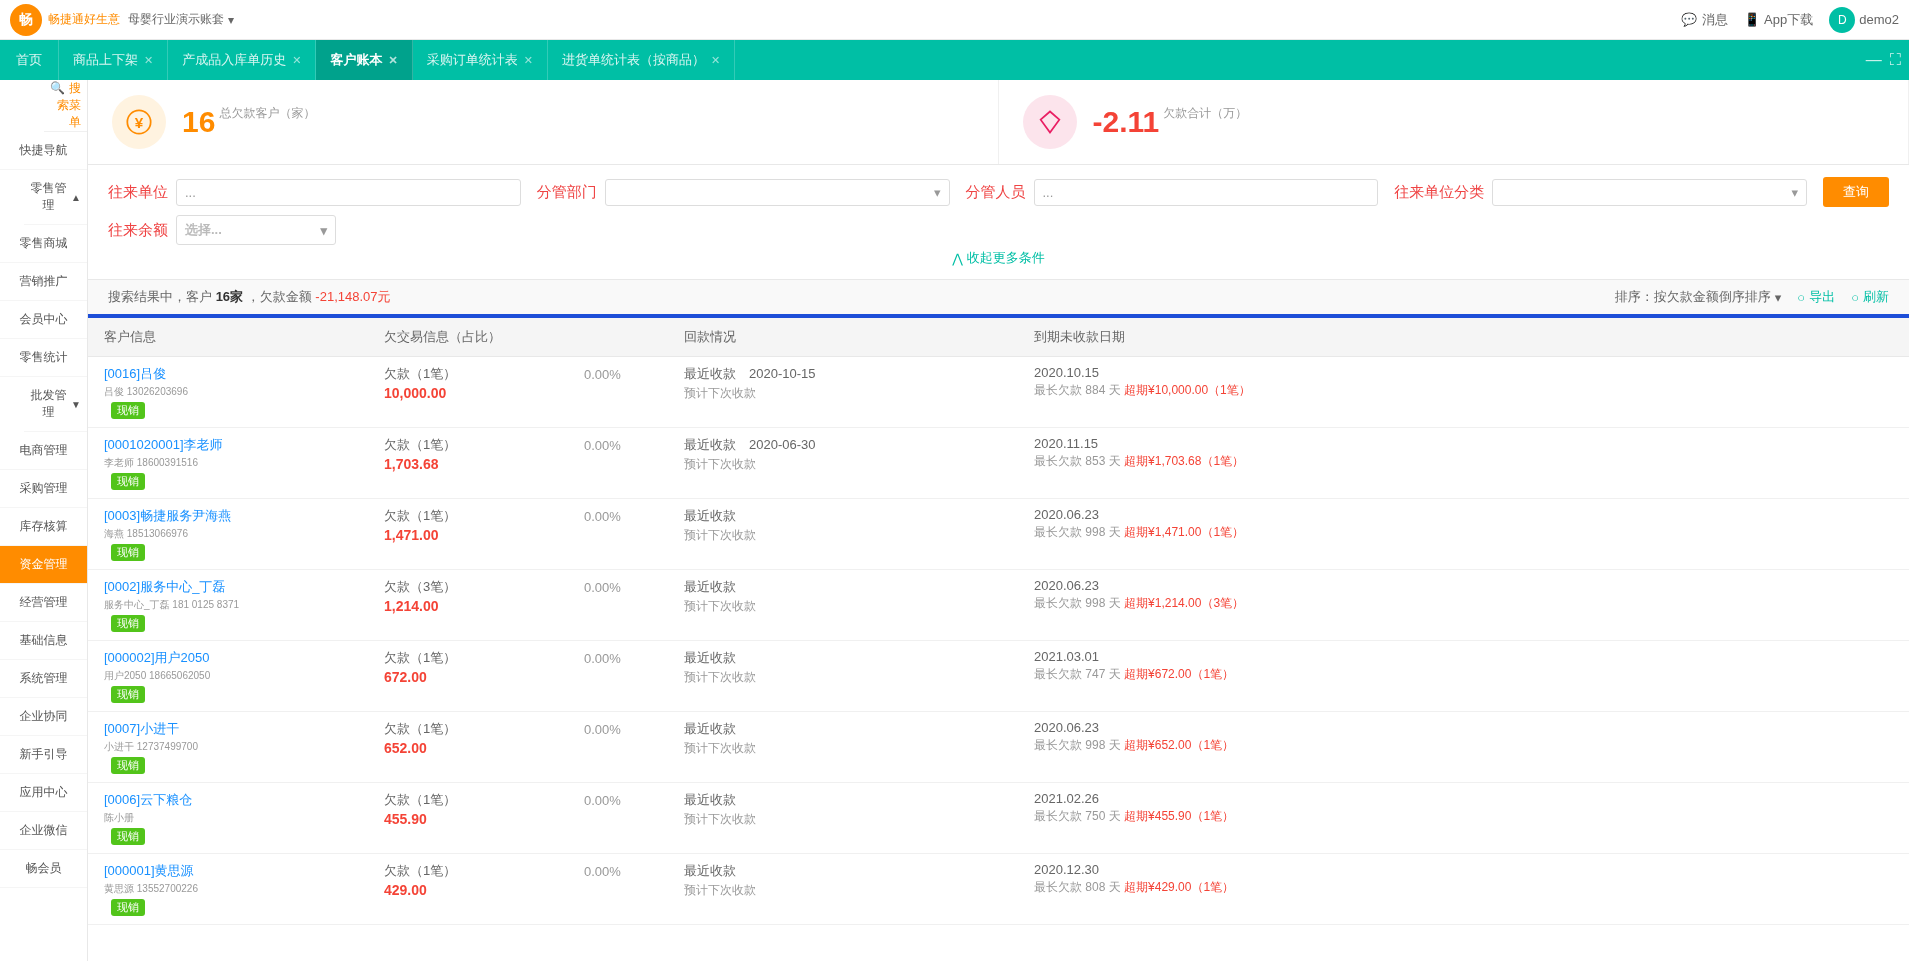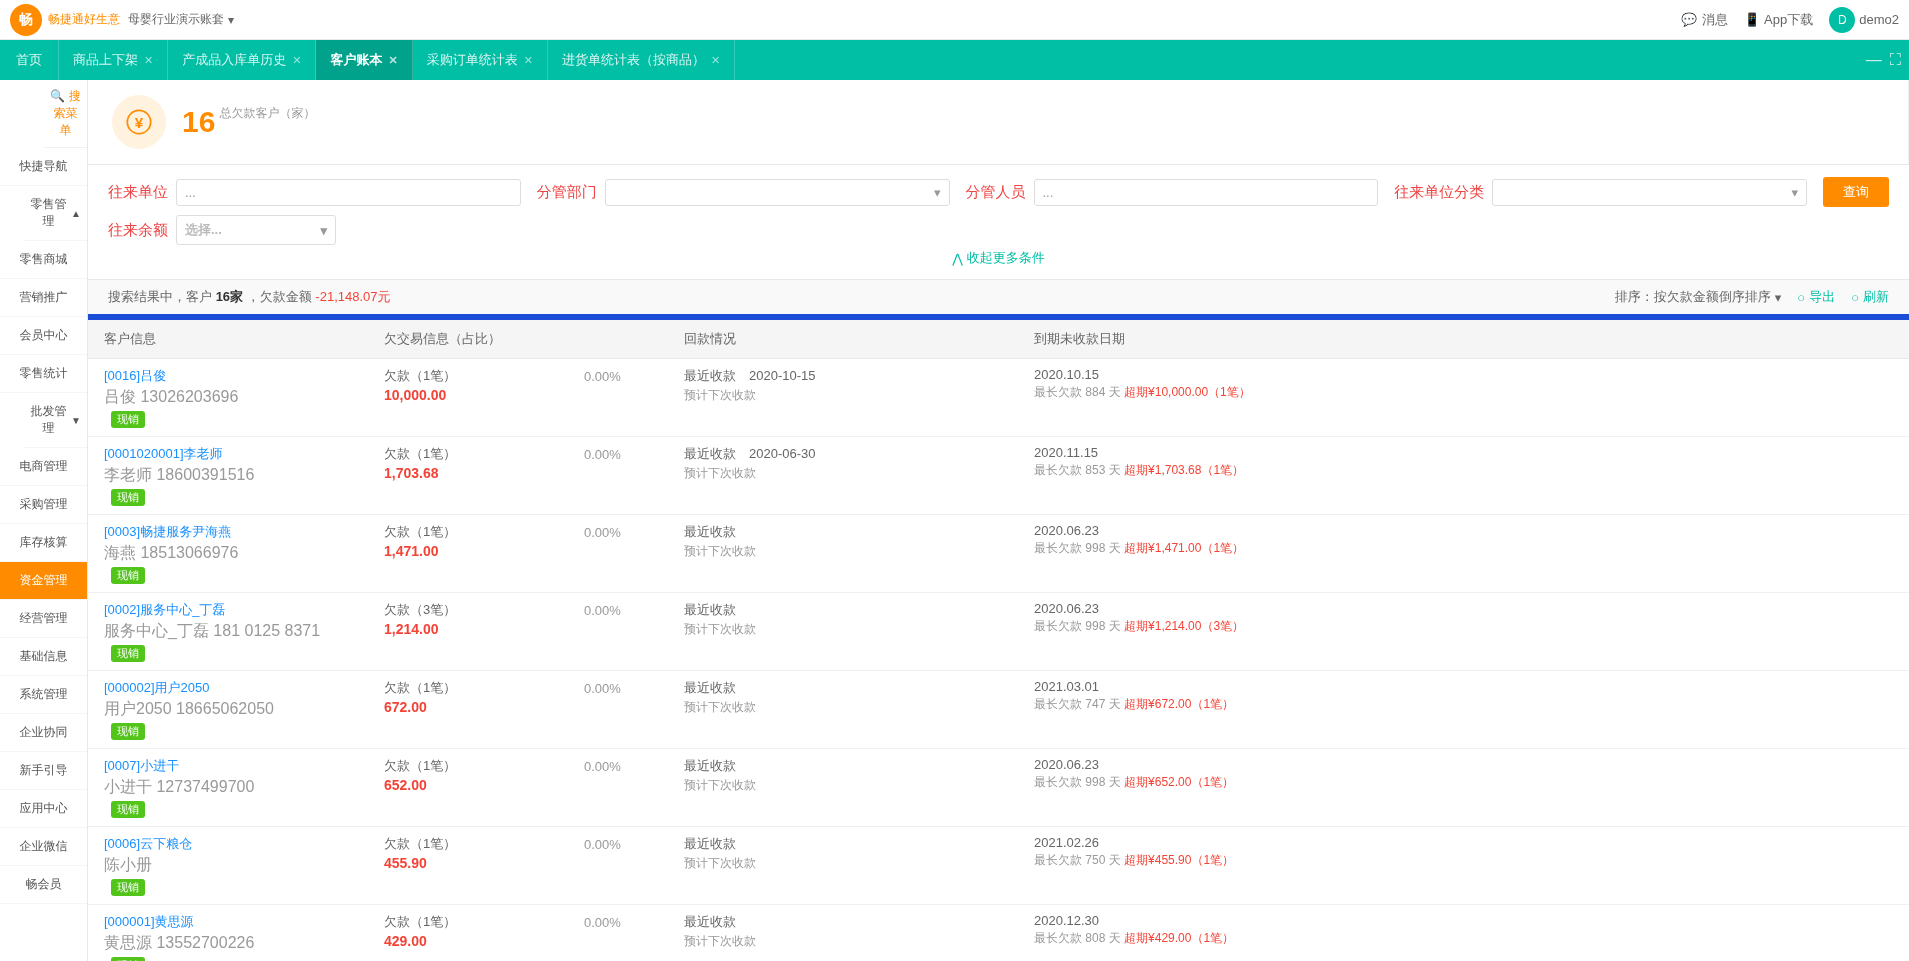--- a/index.html
+++ b/index.html
@@ -23,21 +23,21 @@
     .nav-tab .close-x { font-size: 11px; opacity: 0.7; margin-left: 2px; }
     .nav-tab-home { padding: 0 16px; }
     .nav-tabs-right { margin-left: auto; display: flex; align-items: center; padding-right: 8px; gap: 8px; }
     .nav-tabs-right span { color: #fff; font-size: 16px; cursor: pointer; opacity: 0.8; }
 
     
     .main-wrapper { display: flex; flex: 1; overflow: hidden; }
 
     
     .sidebar { width: 88px; background: #fff; border-right: 1px solid #e8e8e8; display: flex; flex-direction: column; overflow-y: auto; }
-    .sidebar-search { padding: 8px 6px; font-size: 12px; color: #ff8c00; text-align: center; cursor: pointer; border-bottom: 1px solid #f0f0f0; margin-left: 44px; }
+    .sidebar-search { padding: 0 6px; font-size: 12px; color: #ff8c00; text-align: right; cursor: pointer; border-bottom: 1px solid #f0f0f0; margin-left: 44px; }
     .sidebar-item { padding: 10px 6px; text-align: center; font-size: 12px; color: #555; cursor: pointer; border-bottom: 1px solid #f5f5f5; display: flex; align-items: center; justify-content: center; gap: 4px; }
     .sidebar-item.active { background: #ff8c00; color: #fff; }
     .sidebar-item.has-arrow { justify-content: center; margin-left: 24px; }
     .sidebar-item .arrow { font-size: 10px; }
 
     
     .page-content { flex: 1; display: flex; flex-direction: column; overflow: hidden; }
 
     
     .stats-bar { display: flex; background: #fff; border-bottom: 1px solid #e8e8e8; height: 85px; }
@@ -61,37 +61,37 @@
     .filter-item { display: flex; align-items: center; gap: 8px; flex: 1; }
     .filter-label { font-size: 15px; color: #ef4444; white-space: nowrap; min-width: 60px; }
     .filter-input { flex: 1; border: 1px solid #ddd; border-radius: 3px; padding: 5px 8px; font-size: 13px; display: flex; align-items: center; justify-content: space-between; cursor: pointer; min-width: 180px; color: #999; }
     .filter-select { flex: 1; border: 1px solid #ddd; border-radius: 3px; padding: 5px 8px; font-size: 13px; display: flex; align-items: center; justify-content: space-between; cursor: pointer; min-width: 180px; }
     .filter-select .chevron { color: #999; }
     .search-btn { background: #ff8c00; color: #fff; border: none; border-radius: 3px; padding: 6px 20px; font-size: 13px; cursor: pointer; white-space: nowrap; }
     .filter-row2 { display: flex; align-items: center; gap: 16px; }
     .collapse-btn { display: flex; align-items: center; gap: 4px; color: #00bfa5; font-size: 13px; cursor: pointer; margin: 0 auto; }
 
     
-    .results-info { background: #f9f9f9; padding: 8px 20px; display: flex; align-items: center; justify-content: space-between; border-bottom: 6px solid #1d4ed8; text-align: right; }
+    .results-info { background: #f9f9f9; padding: 8px 20px; display: flex; align-items: center; justify-content: space-between; border-bottom: 4px solid #1d4ed8; text-align: right; }
     .results-text { font-size: 13px; color: #666; }
     .results-text span.count { color: #333; font-weight: bold; }
     .results-text span.amount { color: #f44336; }
     .results-actions { display: flex; align-items: center; gap: 16px; font-size: 13px; color: #666; }
     .results-actions .sort-label { display: flex; align-items: center; gap: 4px; }
     .results-actions .action-btn { display: flex; align-items: center; gap: 4px; cursor: pointer; color: #00bfa5; }
 
     
     .table-wrapper { flex: 1; overflow-y: auto; background: #fff; }
     table { width: 100%; border-collapse: collapse; }
     thead tr { background: #f5f5f5; }
     thead th { padding: 10px 16px; font-size: 13px; color: #666; font-weight: normal; text-align: left; border-bottom: 1px solid #e8e8e8; }
     tbody tr { border-bottom: 1px solid #f0f0f0; }
     tbody td { padding: 8px 16px; vertical-align: top; }
     .customer-name { color: #1890ff; font-size: 13px; cursor: pointer; }
-    .customer-sub { font-size: 16px; color: #999; margin-top: 2px; }
+    .customer-sub { font-size: 10px; color: #999; margin-top: 2px; }
     .tag { display: inline-block; background: #52c41a; color: #fff; font-size: 11px; padding: 1px 6px; border-radius: 3px; margin-top: 3px; margin-left: 7px; }
     .debt-count { font-size: 13px; color: #666; }
     .debt-amount { color: #f44336; font-size: 14px; font-weight: bold; margin-top: 2px; }
     .debt-ratio { font-size: 13px; color: #999; margin-top: 2px; }
     .return-date { font-size: 13px; color: #666; }
     .return-label { font-size: 12px; color: #999; margin-top: 2px; }
     .overdue-date { font-size: 13px; color: #666; }
     .overdue-days { font-size: 12px; color: #999; margin-top: 2px; }
     .overdue-link { color: #f44336; cursor: pointer; }
 
@@ -240,20 +240,31 @@
               <circle cx="12" cy="12" r="10" stroke="#ff8c00" stroke-width="1.5" fill="none"></circle>
               <text x="12" y="17" text-anchor="middle" fill="#ff8c00" font-size="13" font-weight="bold">¥</text>
             </svg>
           </div>
           <div class="stat-info">
             <div class="stat-value orange">16</div>
             <div class="stat-label">总欠款客户（家）</div>
           </div>
         </div>
 
+        <div class="stat-card">
+          <div class="stat-icon pink">
+            <svg width="28" height="28" viewBox="0 0 24 24" fill="none">
+              <polygon points="12,3 20,10 12,21 4,10" stroke="#e91e63" stroke-width="1.5" fill="none"></polygon>
+            </svg>
+          </div>
+          <div class="stat-info">
+            <div class="stat-value red">-2.11</div>
+            <div class="stat-label">欠款合计（万）</div>
+          </div>
+        </div>
 
       </div>
 
       <div class="filter-area">
         <div class="filter-row">
           <div class="filter-item">
             <span class="filter-label">往来单位</span>
             <div class="filter-input">
               <span>...</span>
             </div>

